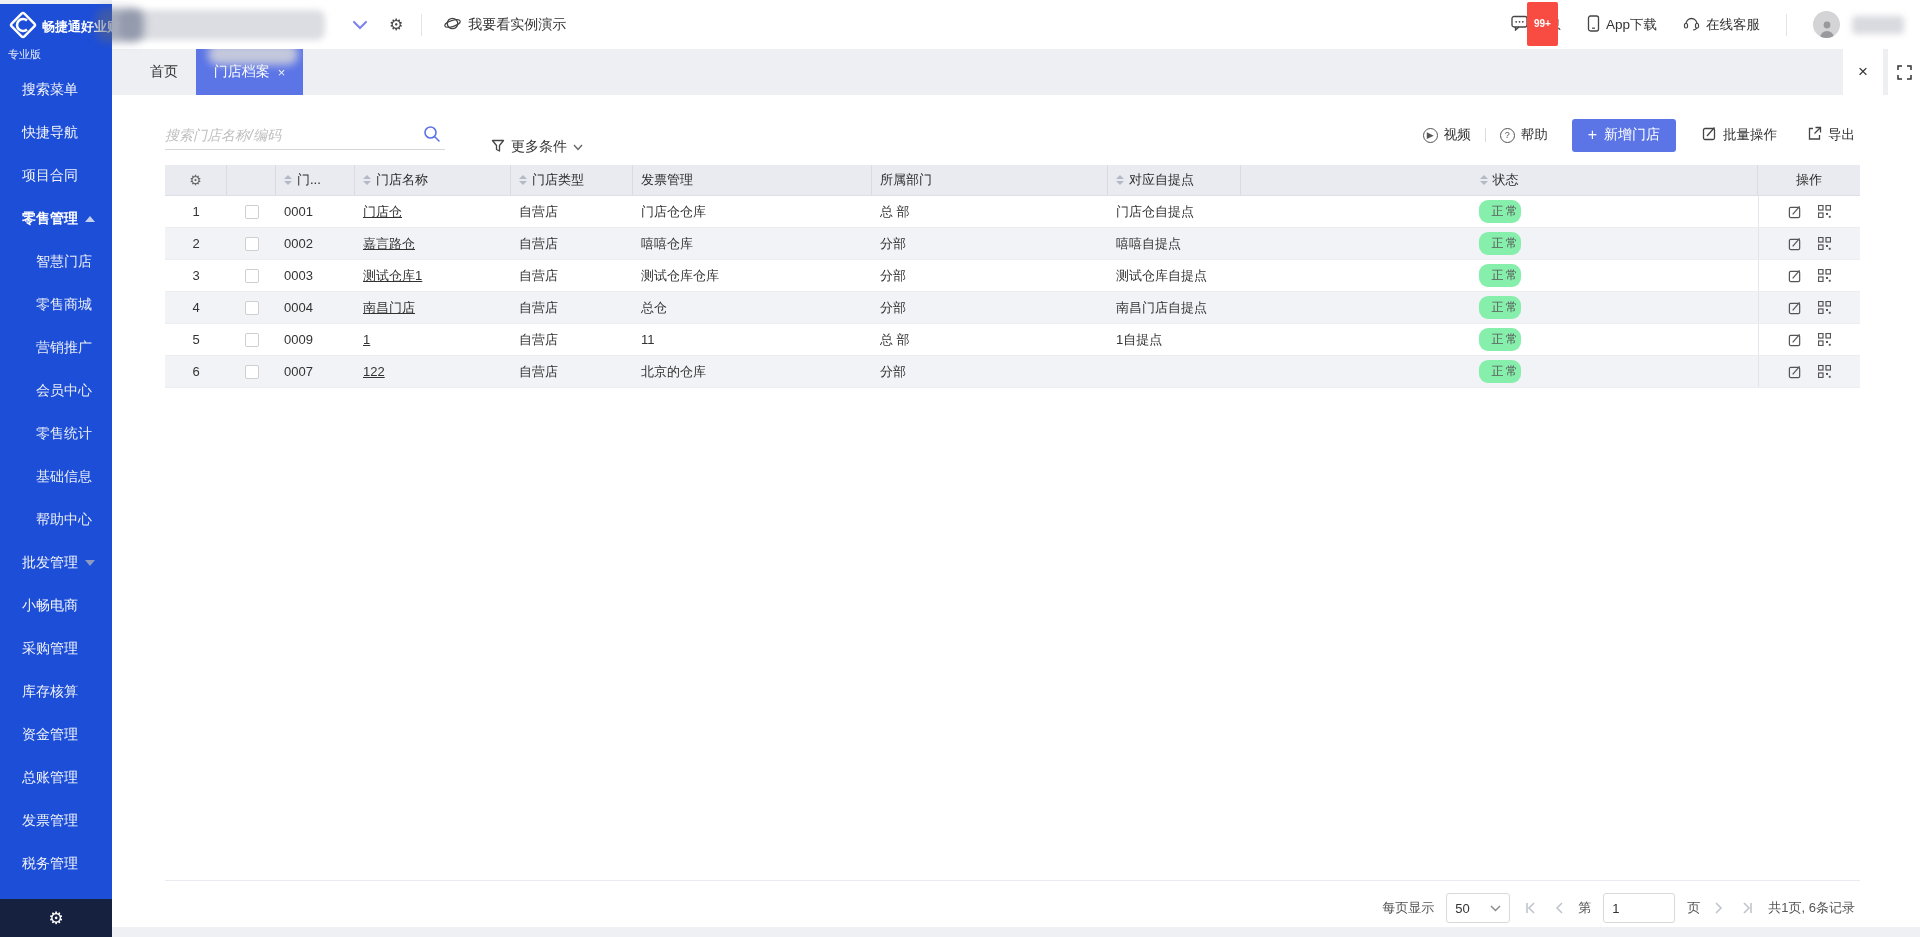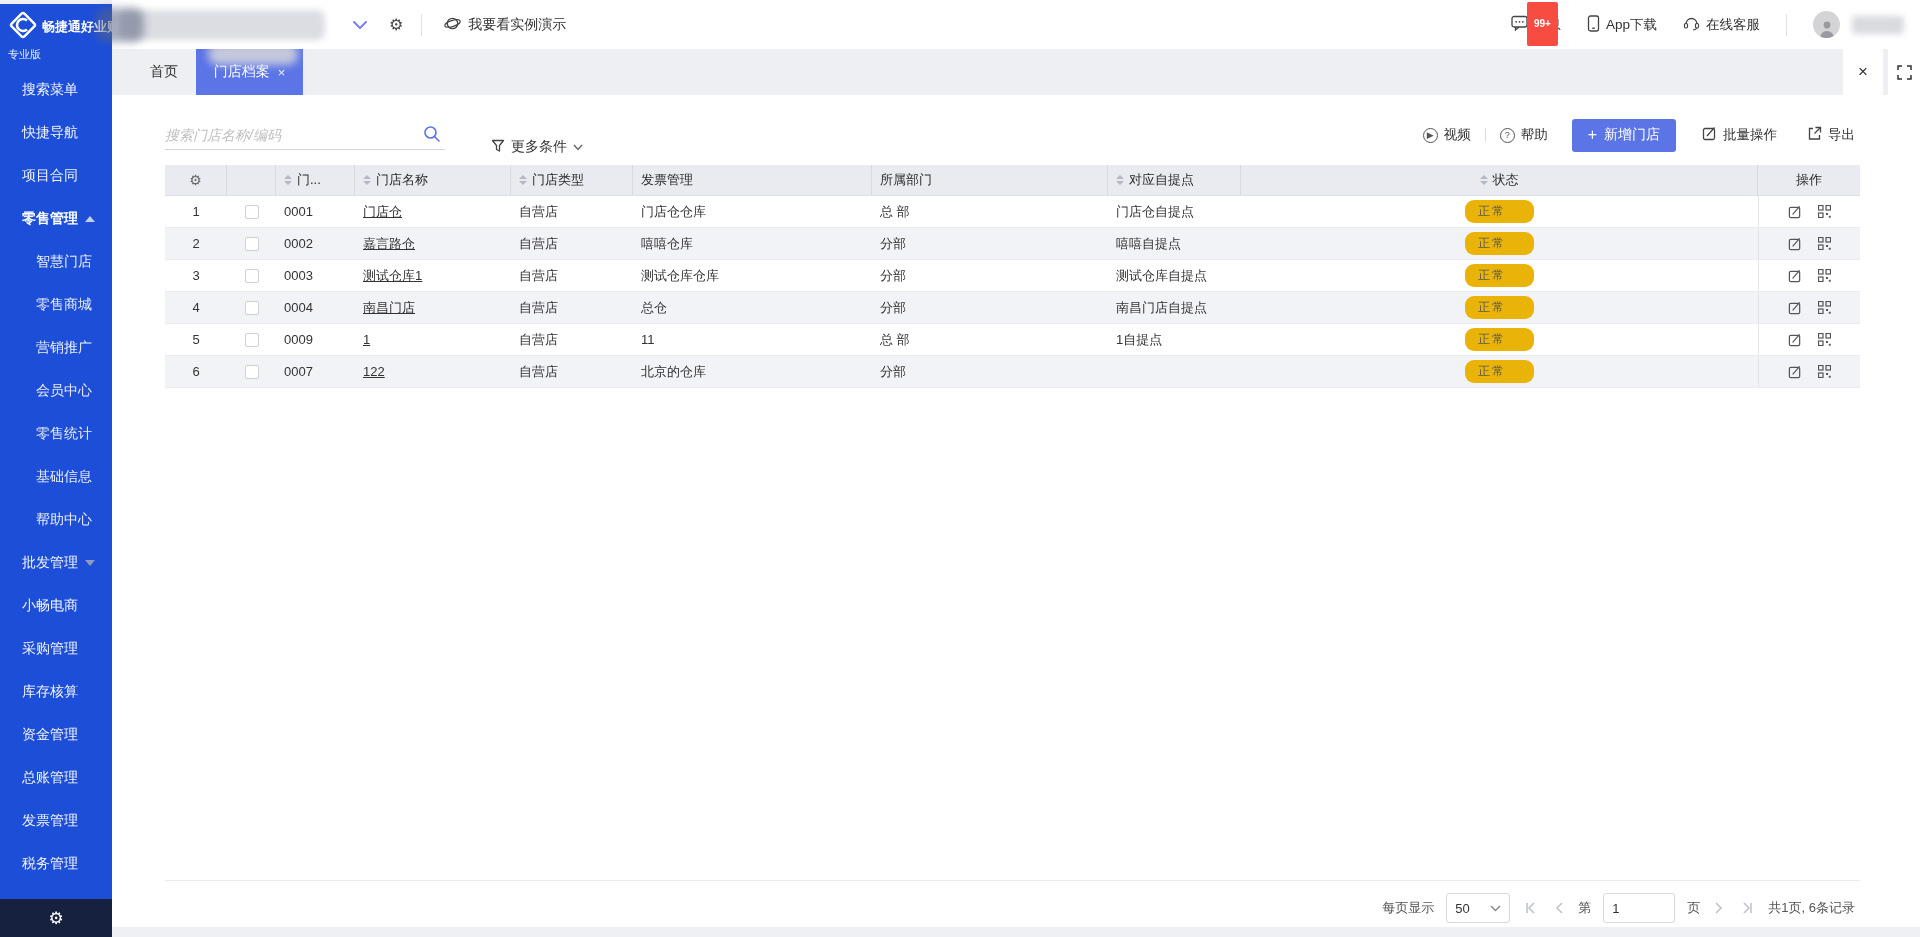--- a/index.html
+++ b/index.html
@@ -86,21 +86,21 @@
   .c4 { width:156px; }
   .c5 { width:122px; }
   .c6 { width:239px; }
   .c7 { width:236px; }
   .c8 { width:133px; }
   .c9 { width:517px; }
   .c10 { width:102px; justify-content:center; gap:16px; }
   .tbody .c10 { border-left:1px solid #e3e5ea; }
   .cb { width:14px; height:14px; border:1px solid #cfcfcf; border-radius:2px; background:#fff; display:inline-block; cursor:pointer; }
   .link { color:#333; text-decoration:underline; cursor:pointer; }
-  .badge { background:#eab308; color:#595959; font-size:12px; letter-spacing:2px; padding:3px 28px 3px 13px; border-radius:9px; }
+  .badge { background:#86efac; color:#595959; font-size:12px; letter-spacing:2px; padding:3px 1px 3px 13px; border-radius:9px; }
   .hgear { font-size:14px; color:#666; cursor:pointer; }
   .act-icon { display:inline-flex; cursor:pointer; }
 
   
   .pag-line { position:absolute; left:53px; bottom:56px; width:1695px; border-top:1px solid #e8eaef; }
   .pagination { position:absolute; right:65px; bottom:14px; display:flex; align-items:center; gap:12px; font-size:13px; color:#555; }
   .select-box { width:64px; height:30px; border:1px solid #d9d9d9; border-radius:3px; display:flex; align-items:center; justify-content:space-between; padding:0 8px; color:#333; cursor:pointer; background:#fff; }
   .page-input { width:72px; height:30px; border:1px solid #d9d9d9; border-radius:3px; padding:0 8px; font-size:13px; color:#333; font-family:inherit; outline:none; }
   .pg-btn { display:inline-flex; align-items:center; cursor:pointer; padding:0 2px; }
   .bottom-strip { position:absolute; left:0; right:0; bottom:0; height:10px; background:#eef0f4; }

